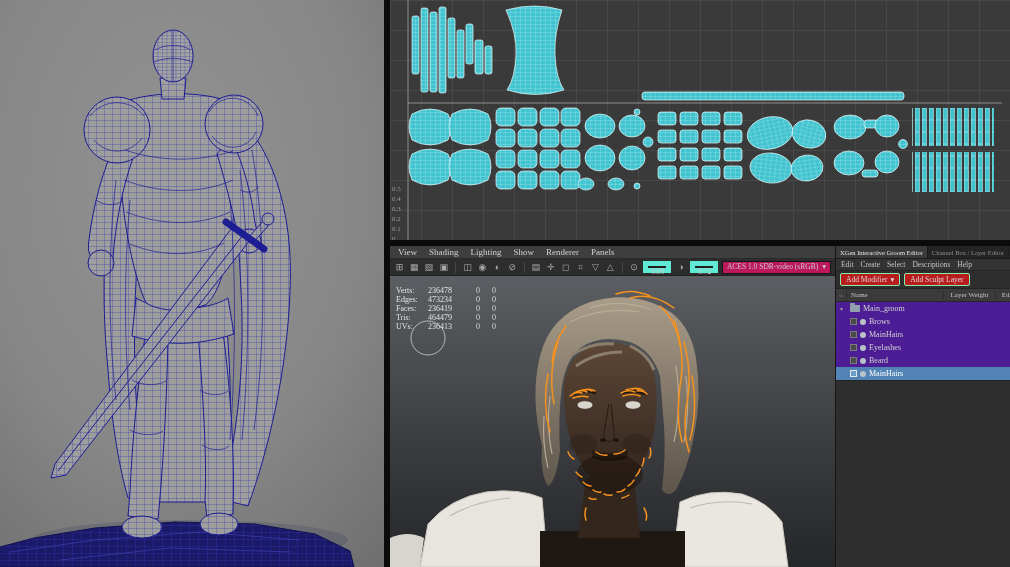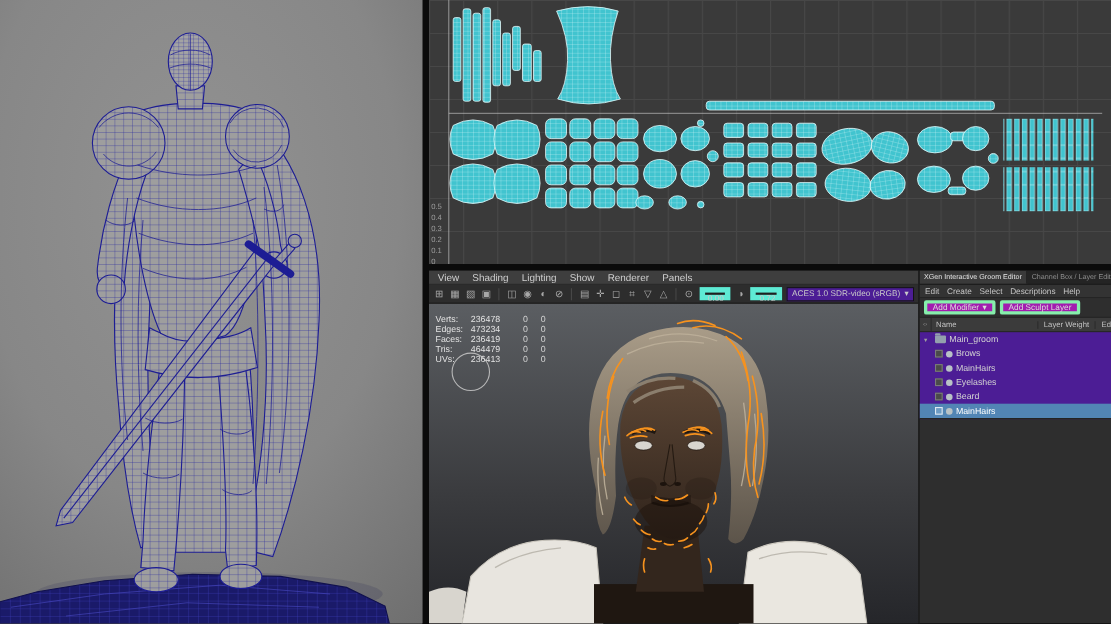--- a/index.html
+++ b/index.html
@@ -1,18 +1,18 @@
 <!DOCTYPE html>
 <html><head>
 <meta charset="utf-8">
 <style>
   *{margin:0;padding:0;box-sizing:border-box}
   html,body{background:#000}
   #stage{position:relative;width:1010px;height:567px;background:#0b0b0b;overflow:hidden;
-         font-family:Liberation Sans, sans-serif;-webkit-font-smoothing:antialiased}
+         font-family:Liberation Serif, serif;-webkit-font-smoothing:antialiased}
   section,aside{position:absolute;overflow:hidden}
 
   
   #left-viewport{left:0;top:0;width:384px;height:567px;background:#858585}
 
   
   #uv-editor{left:390px;top:0;width:620px;height:240px;background:#3a3a3a}
   #uv-ruler{position:absolute;left:2px;top:184px;font-size:7px;line-height:10px;color:#9d9d9d}
   #uv-ruler span{display:block}
 
@@ -21,39 +21,39 @@
   #groom-viewport svg.scene{position:absolute;left:0;top:30px;width:445px;height:291px}
   .vp-menubar{position:absolute;left:0;top:0;right:0;height:13px;background:#3e3e3e;border-bottom:1px solid #2a2a2a;
       display:flex;align-items:center;gap:12px;padding:0 8px;font-size:9px;color:#cfcfcf}
   .vp-menubar span{cursor:default}
   .vp-toolbar{position:absolute;left:0;top:13px;right:0;height:17px;background:#2d2d2d;border-bottom:1px solid #1f1f1f;
       display:flex;align-items:center;gap:4px;padding:0 4px;font-size:9px;color:#a8a8a8}
   .vp-toolbar .ico{display:inline-block;width:12px;text-align:center;font-size:9px;line-height:13px;cursor:pointer}
   .vp-toolbar .sep{width:1px;height:11px;background:#474747;margin:0 2px}
   .vp-toolbar .field{background:#1f1f1f;border:5px solid #5eead4;color:#c9c9c9;font-size:7.5px;
       padding:0 3px;height:12px;line-height:11px;min-width:24px;text-align:right}
-  .vp-toolbar .dropdown{background:#4c1d95;border:1px solid #141414;color:#c9c9c9;font-size:7.5px;
+  .vp-toolbar .dropdown{background:#be185d;border:1px solid #141414;color:#c9c9c9;font-size:7.5px;
       height:13px;line-height:12px;padding:0 4px;display:flex;align-items:center;gap:4px;cursor:pointer;white-space:nowrap}
   .vp-hud{position:absolute;left:6px;top:40px;font-size:8px;line-height:9px;color:#e3e3e3;z-index:3}
   .vp-hud .hrow{display:flex}
   .vp-hud .hl{width:32px;text-align:left}
   .vp-hud .hv{width:36px;text-align:left}
   .vp-hud .hz{width:16px;text-align:right;color:#d7d7d7}
 
   
   #xgen-panel{left:835px;top:246px;width:206px;height:321px;background:#2e2e2e;border-left:1px solid #161616;color:#c9c9c9}
   .xg-tabs{height:13px;background:#242424;border-bottom:1px solid #1b1b1b;display:flex;align-items:center;
       font-size:6.5px;white-space:nowrap;overflow:hidden}
   .xg-tab{padding:0 4px;height:100%;display:flex;align-items:center;color:#8d8d8d;border-right:1px solid #1b1b1b;cursor:pointer}
   .xg-tab.active{color:#e4e4e4;background:#3a3a3a}
   .xg-menus{height:12px;background:#333;border-bottom:1px solid #242424;display:flex;align-items:center;gap:7px;
       padding:0 5px;font-size:7.5px;color:#c4c4c4}
   .xg-menus span{cursor:default}
   .xg-buttons{height:18px;background:#2e2e2e;display:flex;align-items:center;gap:4px;padding:0 4px;border-bottom:1px solid #242424}
-  .xg-btn{background:#a21caf;border:3px solid #86efac;border-radius:2px;color:#dcdcdc;font-size:7.5px;
+  .xg-btn{background:#b91c1c;border:1px solid #86efac;border-radius:2px;color:#dcdcdc;font-size:7.5px;
       height:13px;line-height:11px;padding:0 5px;display:flex;align-items:center;gap:3px;cursor:pointer;white-space:nowrap}
   .xg-colhead{height:13px;background:#3b3b3b;border-bottom:1px solid #262626;display:flex;align-items:center;
       font-size:7px;color:#c2c2c2}
   .xg-colhead .gut{width:11px;height:100%;border-right:1px solid #2c2c2c;display:flex;align-items:center;justify-content:center;color:#8a8a8a;font-size:6px}
   .xg-colhead .cname{flex:1;padding-left:4px}
   .xg-colhead .cw{width:52px;text-align:center;border-left:1px solid #2c2c2c}
   .xg-colhead .ce{width:24px;text-align:center;border-left:1px solid #2c2c2c}
   .xg-colhead .ck{width:22px;text-align:center;border-left:1px solid #2c2c2c}
   .xg-tree{background:#4c1d95;border-bottom:1px solid #242424}
   .trow{height:13px;display:flex;align-items:center;font-size:8px;color:#d2d2d2;padding-left:4px;gap:3px;cursor:pointer}

